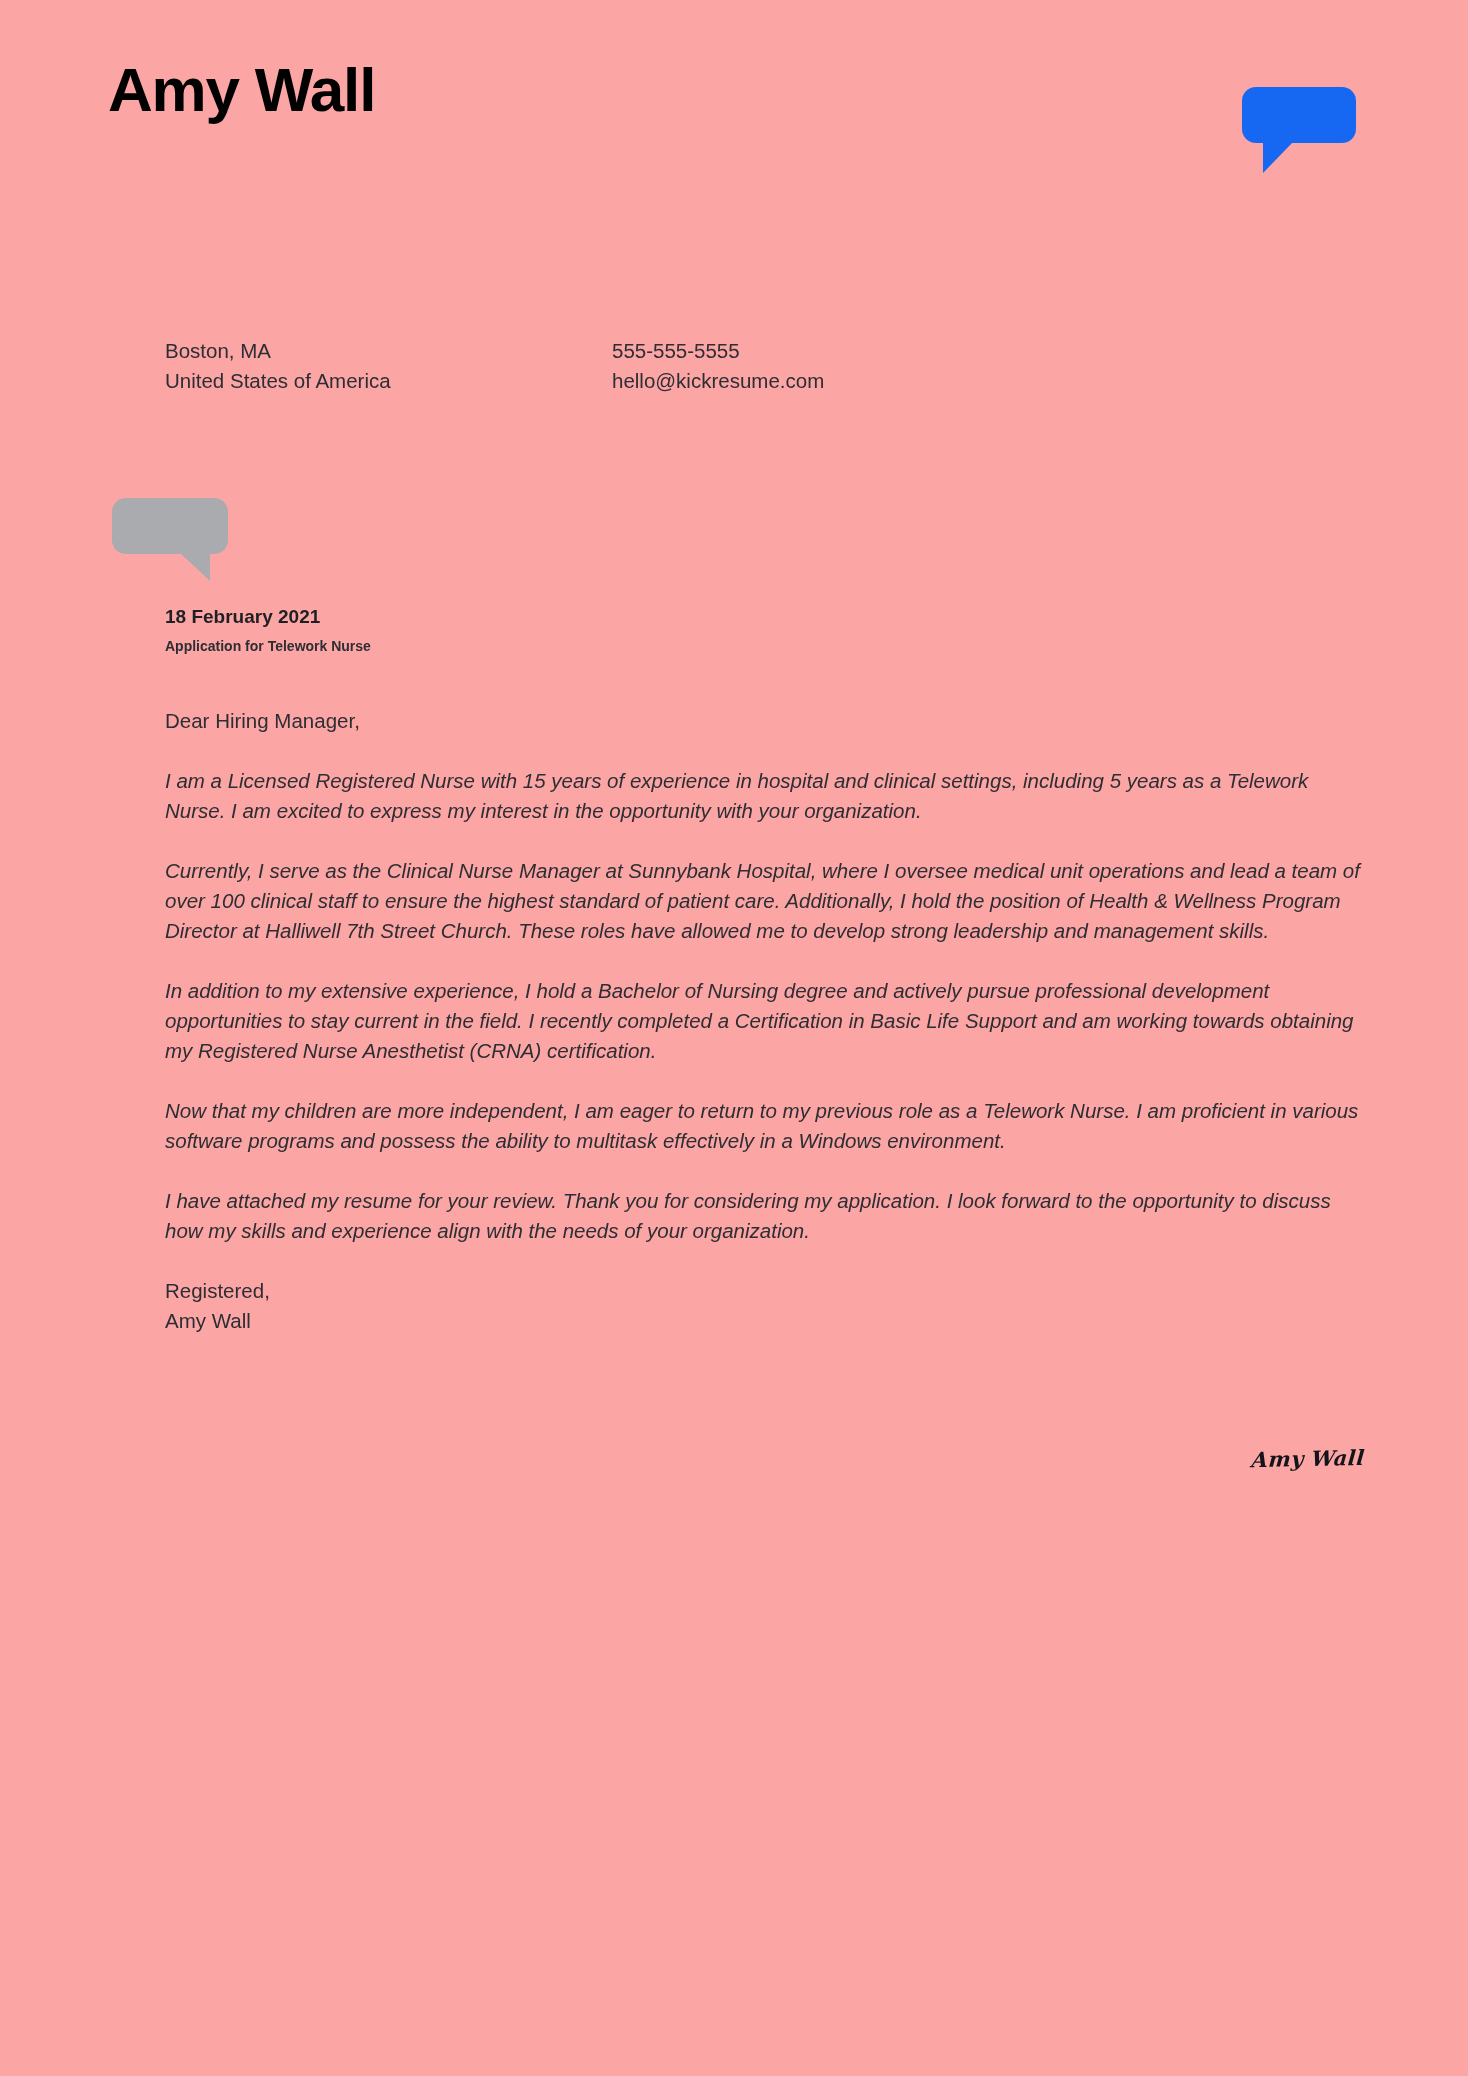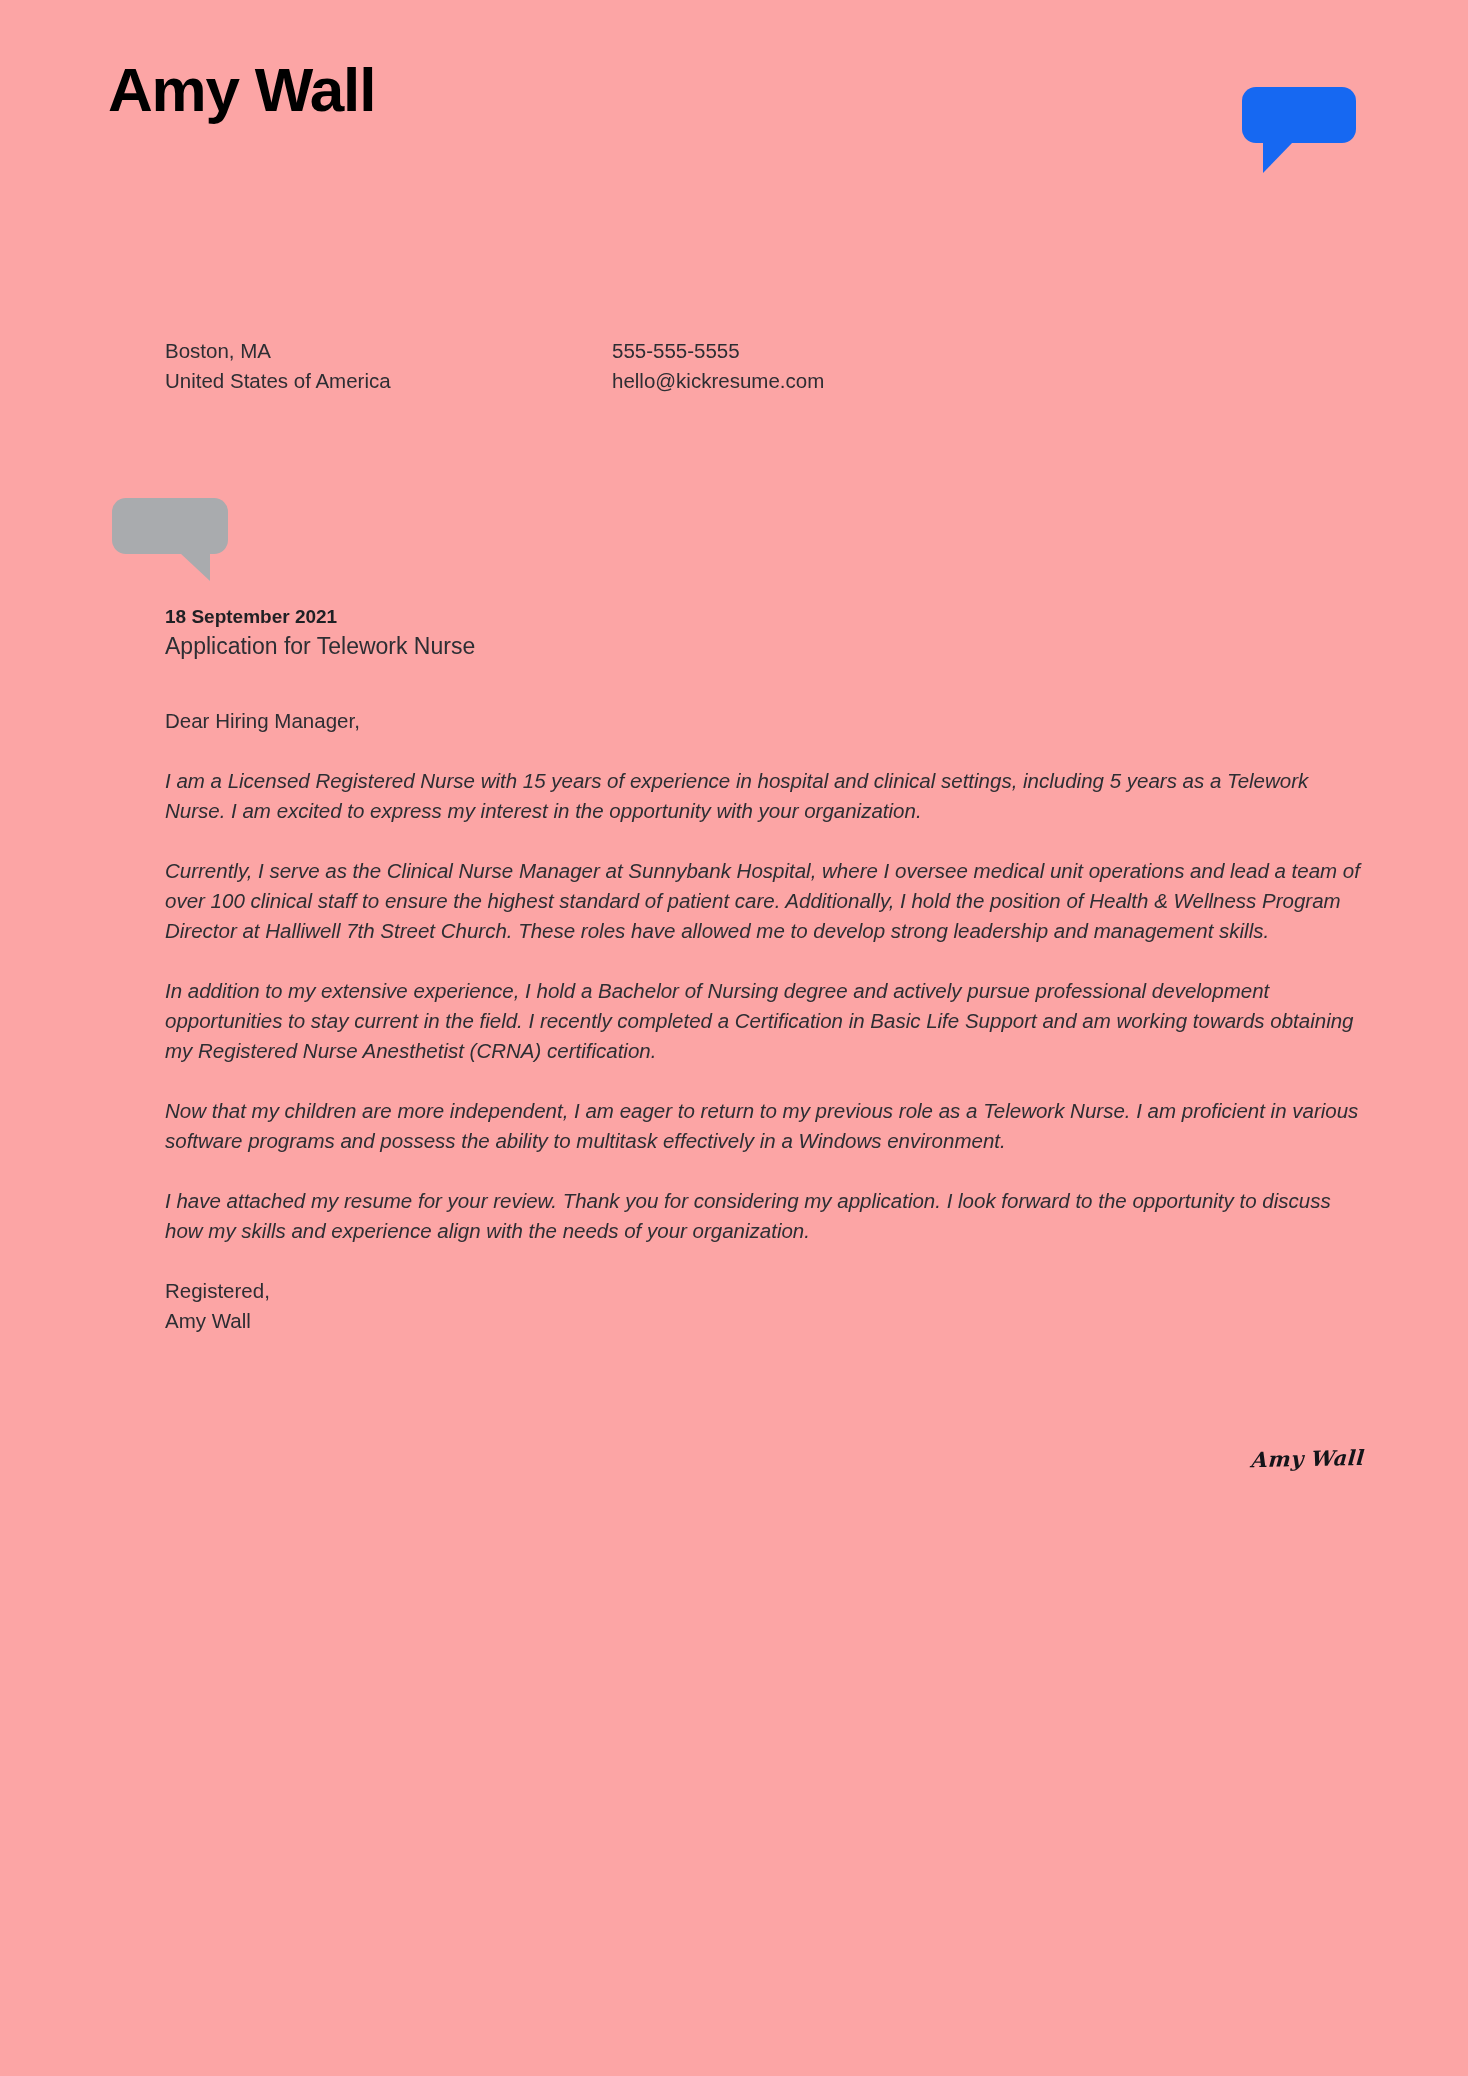--- a/index.html
+++ b/index.html
@@ -111,22 +111,23 @@
     font-size: 20.5px;
     line-height: 30px;
   }
   .meta-date {
     font-weight: 700;
     font-size: 19px;
     line-height: 28px;
     color: #1F2024;
   }
   .meta-subject {
-    font-size: 23px;
+    font-size: 14px;
     line-height: 30px;
+    font-weight: bold;
   }
   .salutation { margin-top: 45px; }
   .para { margin-top: 30px; font-style: italic; }
   .closing { margin-top: 30px; }
   .closing div { line-height: 30px; }
 
   
   .signature {
     position: absolute;
     right: 103px;
@@ -163,21 +164,21 @@
       <div class="line">hello@kickresume.com</div>
     </div>
   </div>
 
   <div class="bubble bubble-gray">
     <div class="body"></div>
     <div class="tail"></div>
   </div>
 
   <div class="letter">
-    <div class="meta-date">18 September 2021</div>
+    <div class="meta-date">18 February 2021</div>
     <div class="meta-subject">Application for Telework Nurse</div>
 
     <div class="salutation">Dear Hiring Manager,</div>
 
     <div class="para">I am a Licensed Registered Nurse with 15 years of experience in hospital and clinical settings, including 5 years as a Telework Nurse. I am excited to express my interest in the opportunity with your organization.</div>
     <div class="para">Currently, I serve as the Clinical Nurse Manager at Sunnybank Hospital, where I oversee medical unit operations and lead a team of over 100 clinical staff to ensure the highest standard of patient care. Additionally, I hold the position of Health &amp; Wellness Program Director at Halliwell 7th Street Church. These roles have allowed me to develop strong leadership and management skills.</div>
     <div class="para">In addition to my extensive experience, I hold a Bachelor of Nursing degree and actively pursue professional development opportunities to stay current in the field. I recently completed a Certification in Basic Life Support and am working towards obtaining my Registered Nurse Anesthetist (CRNA) certification.</div>
     <div class="para">Now that my children are more independent, I am eager to return to my previous role as a Telework Nurse. I am proficient in various software programs and possess the ability to multitask effectively in a Windows environment.</div>
     <div class="para">I have attached my resume for your review. Thank you for considering my application. I look forward to the opportunity to discuss how my skills and experience align with the needs of your organization.</div>
 

